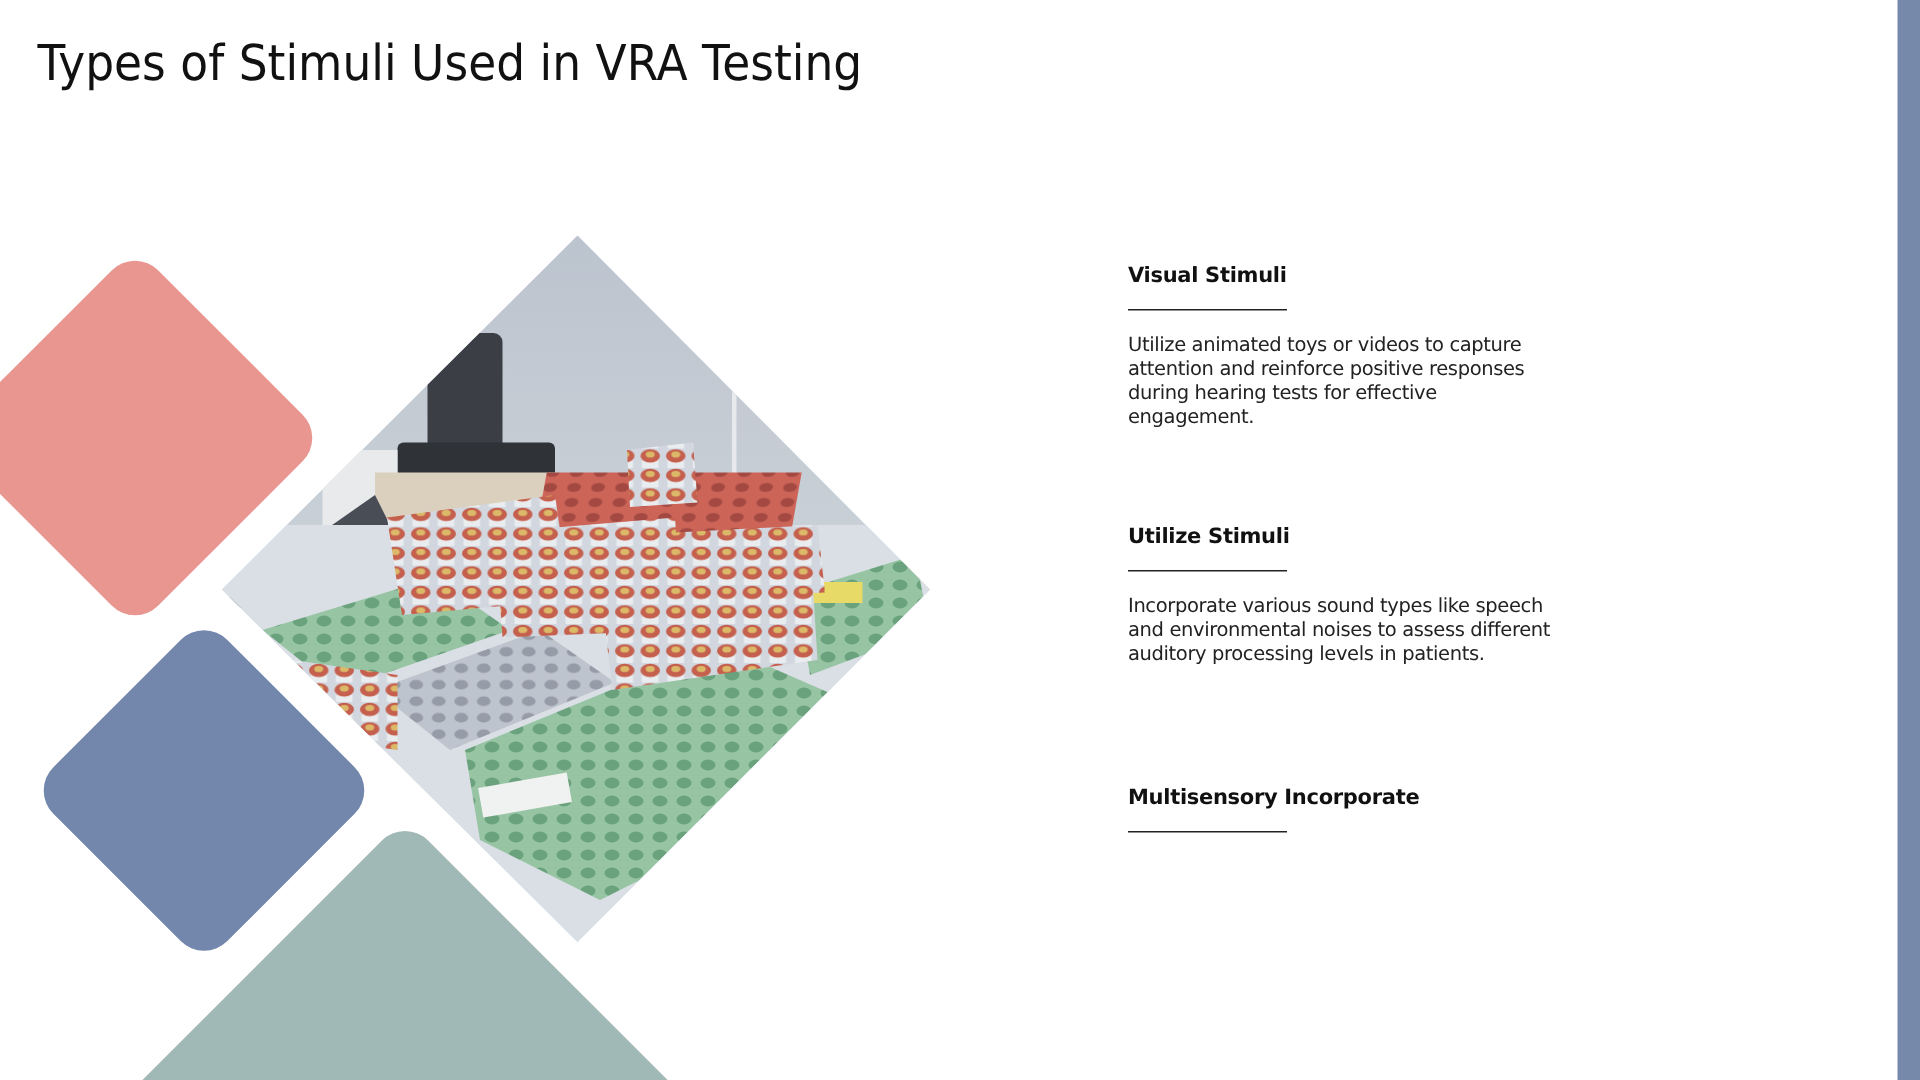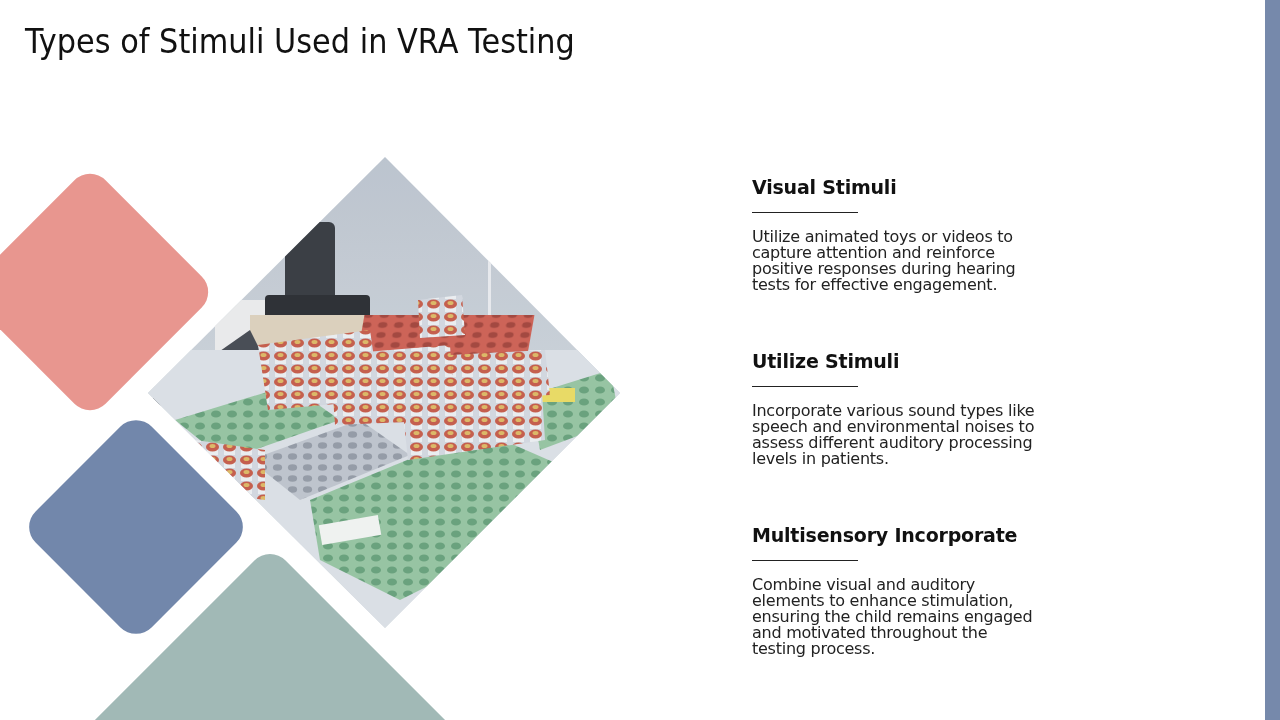--- a/index.html
+++ b/index.html
@@ -15,28 +15,28 @@
     font-family: "DejaVu Sans", sans-serif;
     transform: scaleX(0.92); transform-origin: left top;
   }
   .right-bar {
     position: absolute; left: 1265px; top: 0; width: 15px; height: 720px;
     background: #7689ab;
   }
   .shapes { position: absolute; left: 0; top: 0; width: 700px; height: 720px; }
   .section { position: absolute; left: 752px; width: 290px; }
   .section h3 {
-    margin: 0; font-size: 19px; font-weight: 700; color: #111;
+    margin: 0; font-size: 14px; font-weight: 700; color: #111;
     font-family: "DejaVu Sans", sans-serif; letter-spacing: -0.2px;
   }
   .section .rule {
     margin-top: 14px; width: 106px; height: 1px; background: #222;
   }
   .section p {
-    margin: 16px 0 0 0; font-size: 16px; line-height: 16px; color: #222;
+    margin: 16px 0 0 0; font-size: 13px; line-height: 16px; color: #222;
     font-family: "DejaVu Sans", sans-serif; letter-spacing: -0.25px;
   }
 </style>
 </head>
 <body>
 
 <div class="title">Types of Stimuli Used in VRA Testing</div>
 
 <svg class="shapes" viewBox="0 0 700 720" width="700" height="720">
   <defs>
@@ -119,14 +119,13 @@
 
 <div class="section" style="top:350px;">
   <h3>Utilize Stimuli</h3>
   <div class="rule"></div>
   <p>Incorporate various sound types like speech and environmental noises to assess different auditory processing levels in patients.</p>
 </div>
 
 <div class="section" style="top:524px;">
   <h3>Multisensory Incorporate</h3>
   <div class="rule"></div>
-  <p>Combine visual and auditory elements to enhance stimulation, ensuring the child remains engaged and motivated throughout the testing process.</p>
 </div>
 
 </body></html>

